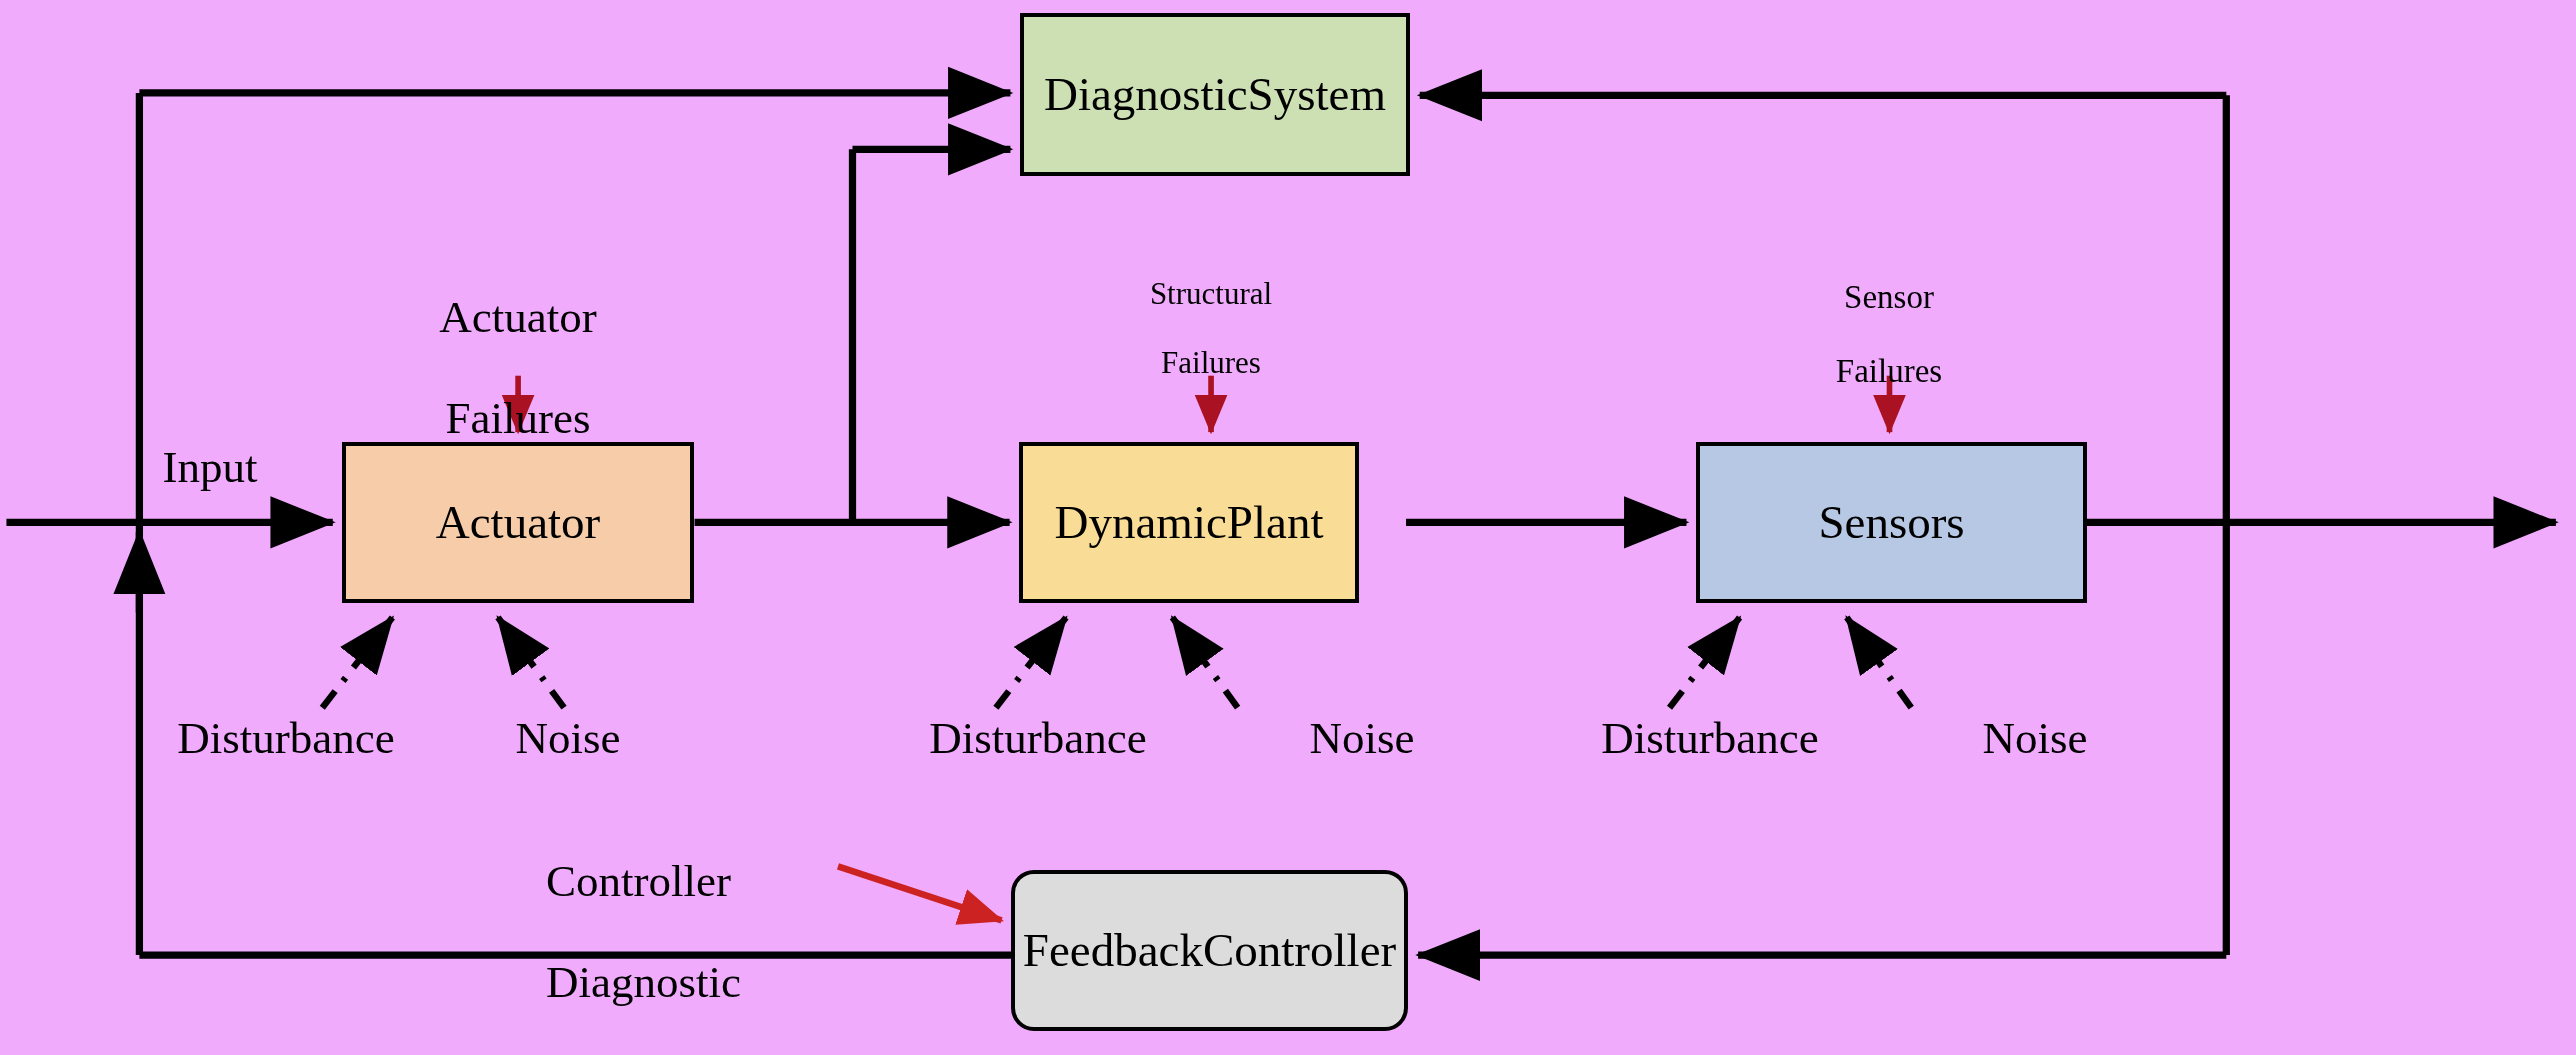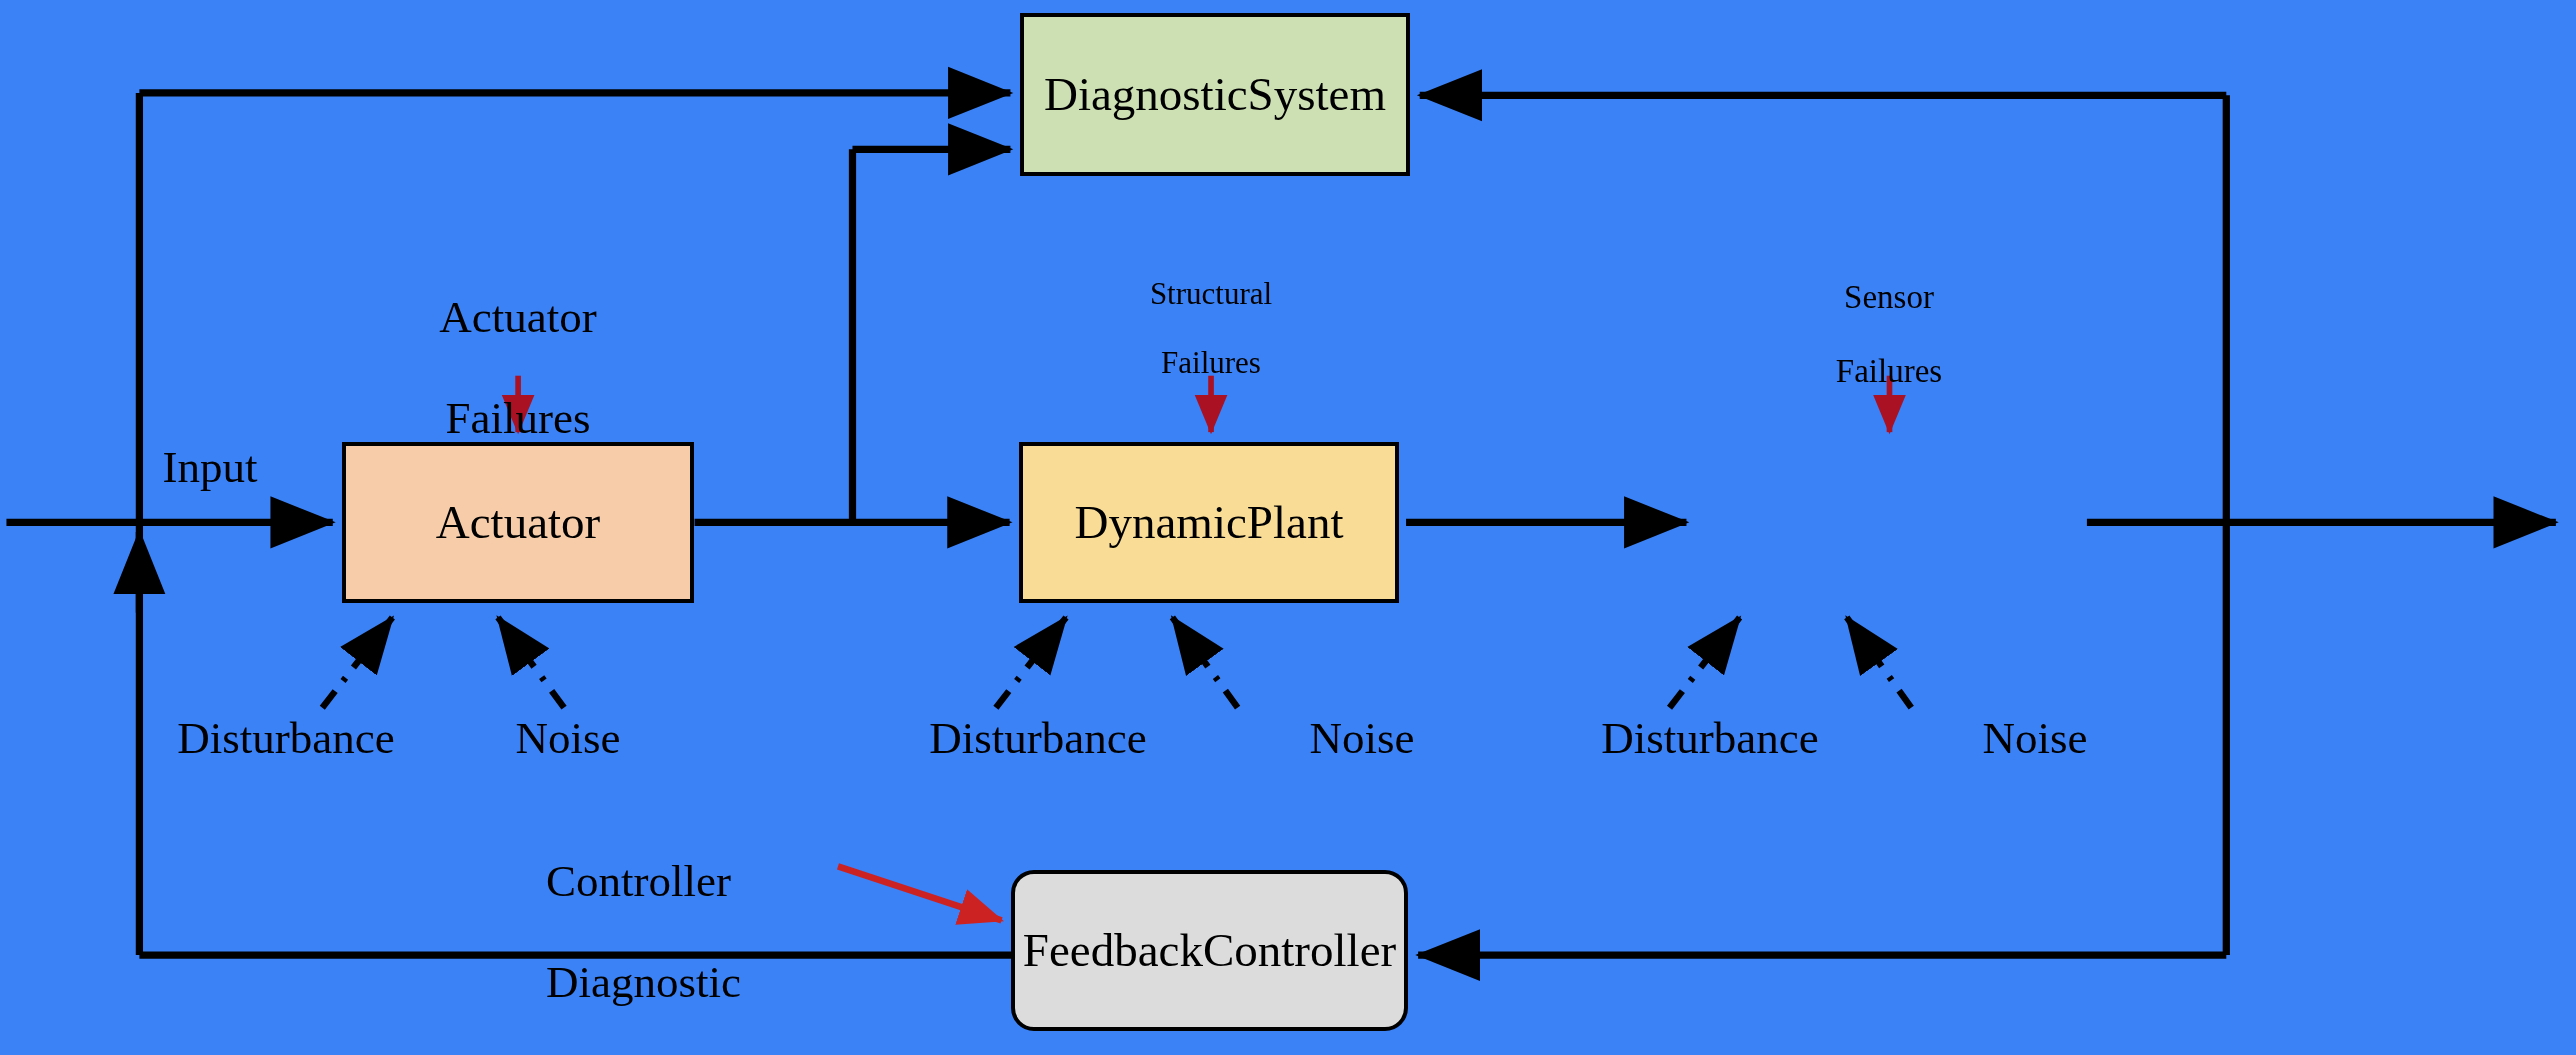--- a/index.html
+++ b/index.html
@@ -1,18 +1,18 @@
 <!DOCTYPE html>
 <html style="font-size:13px"><head>
 <meta charset="utf-8">
 <title>Fault Diagnosis Control Loop Block Diagram</title>
 <style>
   html,body{margin:0;padding:0;background:#ffffff;}
   body{font-family:"Liberation Serif","DejaVu Serif",serif;}
-  #stage{position:relative;width:2576px;height:1056px;background:#3b82f6;overflow:hidden;}
+  #stage{position:relative;width:2576px;height:1056px;background:#f0abfc;overflow:hidden;}
   #wires{position:absolute;left:0;top:0;width:2576px;height:1056px;}
 
   .blk{position:absolute;box-sizing:border-box;border:4.8px solid #000;
        display:flex;align-items:center;justify-content:center;text-align:center;
        line-height:1.08;color:#000;}
   .blk span{display:block;}
 
   .lbl{position:absolute;color:#000;text-align:center;line-height:1.12;white-space:pre-line;}
   .lbl.left{text-align:left;}
 </style>
@@ -85,26 +85,29 @@
   <div class="blk" id="b-diag" style="left:1020px;top:13px;width:390px;height:163px;background:#CDE0B4;font-size:47px;">
     <span>Diagnostic</span>
       <br>
     <span>System</span>
   </div>
 
   <div class="blk" id="b-act" style="left:342px;top:442px;width:352px;height:161px;background:#F7CCA9;font-size:47px;">
     <span>Actuator</span>
   </div>
 
-  <div class="blk" id="b-plant" style="left:1019px;top:442px;width:380px;height:161px;background:#F9DD97;font-size:47px;">
+  <div class="blk" id="b-plant" style="left:1019px;top:442px;width:340px;height:161px;background:#F9DD97;font-size:47px;">
     <span>Dynamic</span>
       <br>
     <span>Plant</span>
   </div>
 
+  <div class="blk" id="b-sens" style="left:1696px;top:442px;width:391px;height:161px;background:#B6C8E4;font-size:47px;">
+    <span>Sensors</span>
+  </div>
 
   <div class="blk" id="b-ctrl" style="left:1011px;top:870px;width:397px;height:161px;background:#DCDCDC;font-size:47px;border-radius:23px;">
     <span>Feedback</span>
       <br>
     <span>Controller</span>
   </div>
 
   <div class="lbl" style="left:89px;top:442px;width:242px;font-size:45px;">Input</div>
 
 

